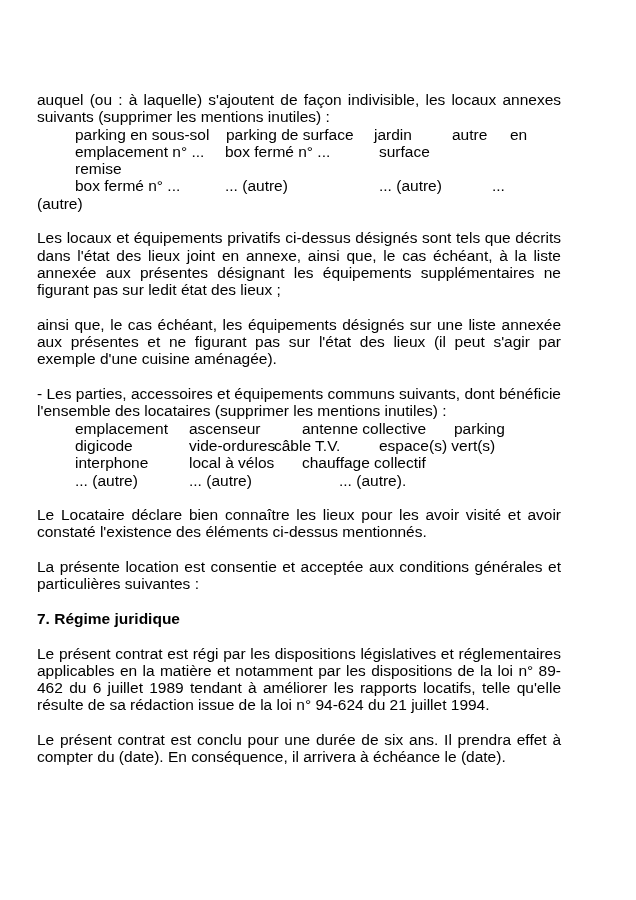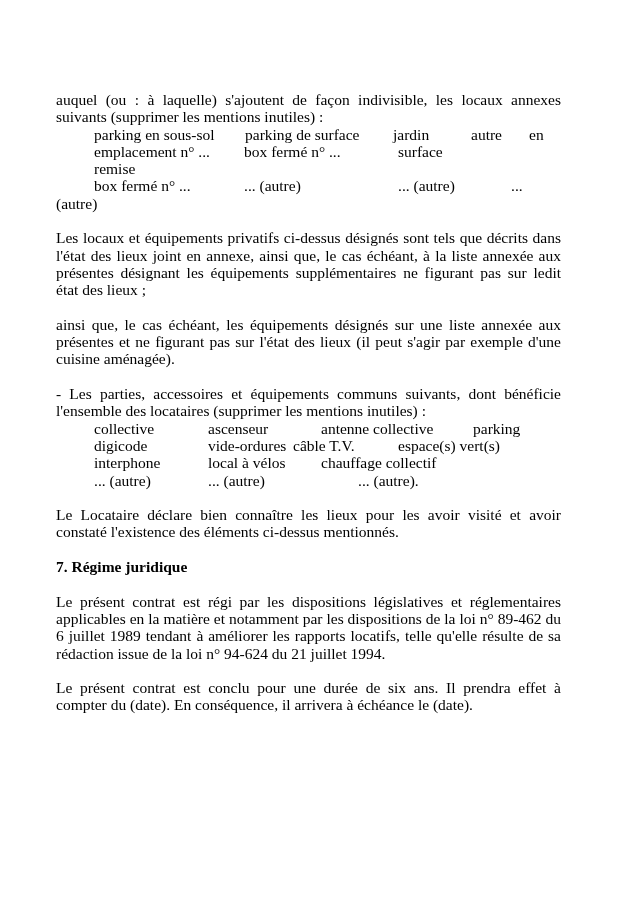--- a/index.html
+++ b/index.html
@@ -2,22 +2,22 @@
 <html><head>
 <meta charset="utf-8">
 <style>
   html, body { margin: 0; padding: 0; background: #ffffff; }
   .page {
     position: relative;
     width: 636px;
     height: 900px;
     background: #ffffff;
     box-sizing: border-box;
-    padding: 91px 75px 0 56px;
-    font-family: Liberation Serif, serif;
+    padding: 91px 75px 0 37px;
+    font-family: Liberation Sans, sans-serif;
     font-size: 15.5px;
     line-height: 17.3px;
     color: #000000;
     overflow: hidden;
   }
   .para {
     text-align: justify;
     margin: 0 0 17.3px 0;
   }
   .para.nogap { margin-bottom: 0; }
@@ -71,21 +71,21 @@
   </div>
 
   <p class="para">Les locaux et équipements privatifs ci-dessus désignés sont tels que décrits dans l'état des lieux joint en annexe, ainsi que, le cas échéant, à la liste annexée aux présentes désignant les équipements supplémentaires ne figurant pas sur ledit état des lieux ;</p>
 
   <p class="para">ainsi que, le cas échéant, les équipements désignés sur une liste annexée aux présentes et ne figurant pas sur l'état des lieux (il peut s'agir par exemple d'une cuisine aménagée).</p>
 
   <p class="para nogap">- Les parties, accessoires et équipements communs suivants, dont bénéficie l'ensemble des locataires (supprimer les mentions inutiles) :</p>
 
   <div class="tablist gap-after">
     <div class="tabrow">
-      <span class="cell" style="left:38px">collective</span>
+      <span class="cell" style="left:38px">emplacement</span>
       <span class="cell" style="left:152px">ascenseur</span>
       <span class="cell" style="left:265px">antenne collective</span>
       <span class="cell" style="left:417px">parking</span>
     </div>
     <div class="tabrow">
       <span class="cell" style="left:38px">digicode</span>
       <span class="cell" style="left:152px">vide-ordures</span>
       <span class="cell" style="left:237px">câble T.V.</span>
       <span class="cell" style="left:342px">espace(s) vert(s)</span>
     </div>
@@ -96,20 +96,21 @@
     </div>
     <div class="tabrow">
       <span class="cell" style="left:38px">... (autre)</span>
       <span class="cell" style="left:152px">... (autre)</span>
       <span class="cell" style="left:302px">... (autre).</span>
     </div>
   </div>
 
   <p class="para">Le Locataire déclare bien connaître les lieux pour les avoir visité et avoir constaté l'existence des éléments ci-dessus mentionnés.</p>
 
+  <p class="para">La présente location est consentie et acceptée aux conditions générales et particulières suivantes :</p>
 
   <p class="heading">7. Régime juridique</p>
 
   <p class="para">Le présent contrat est régi par les dispositions législatives et réglementaires applicables en la matière et notamment par les dispositions de la loi n° 89-462 du 6 juillet 1989 tendant à améliorer les rapports locatifs, telle qu'elle résulte de sa rédaction issue de la loi n° 94-624 du 21 juillet 1994.</p>
 
 
   <p class="para">Le présent contrat est conclu pour une durée de six ans. Il prendra effet à compter du (date). En conséquence, il arrivera à échéance le (date).</p>
 
 </div>
 

